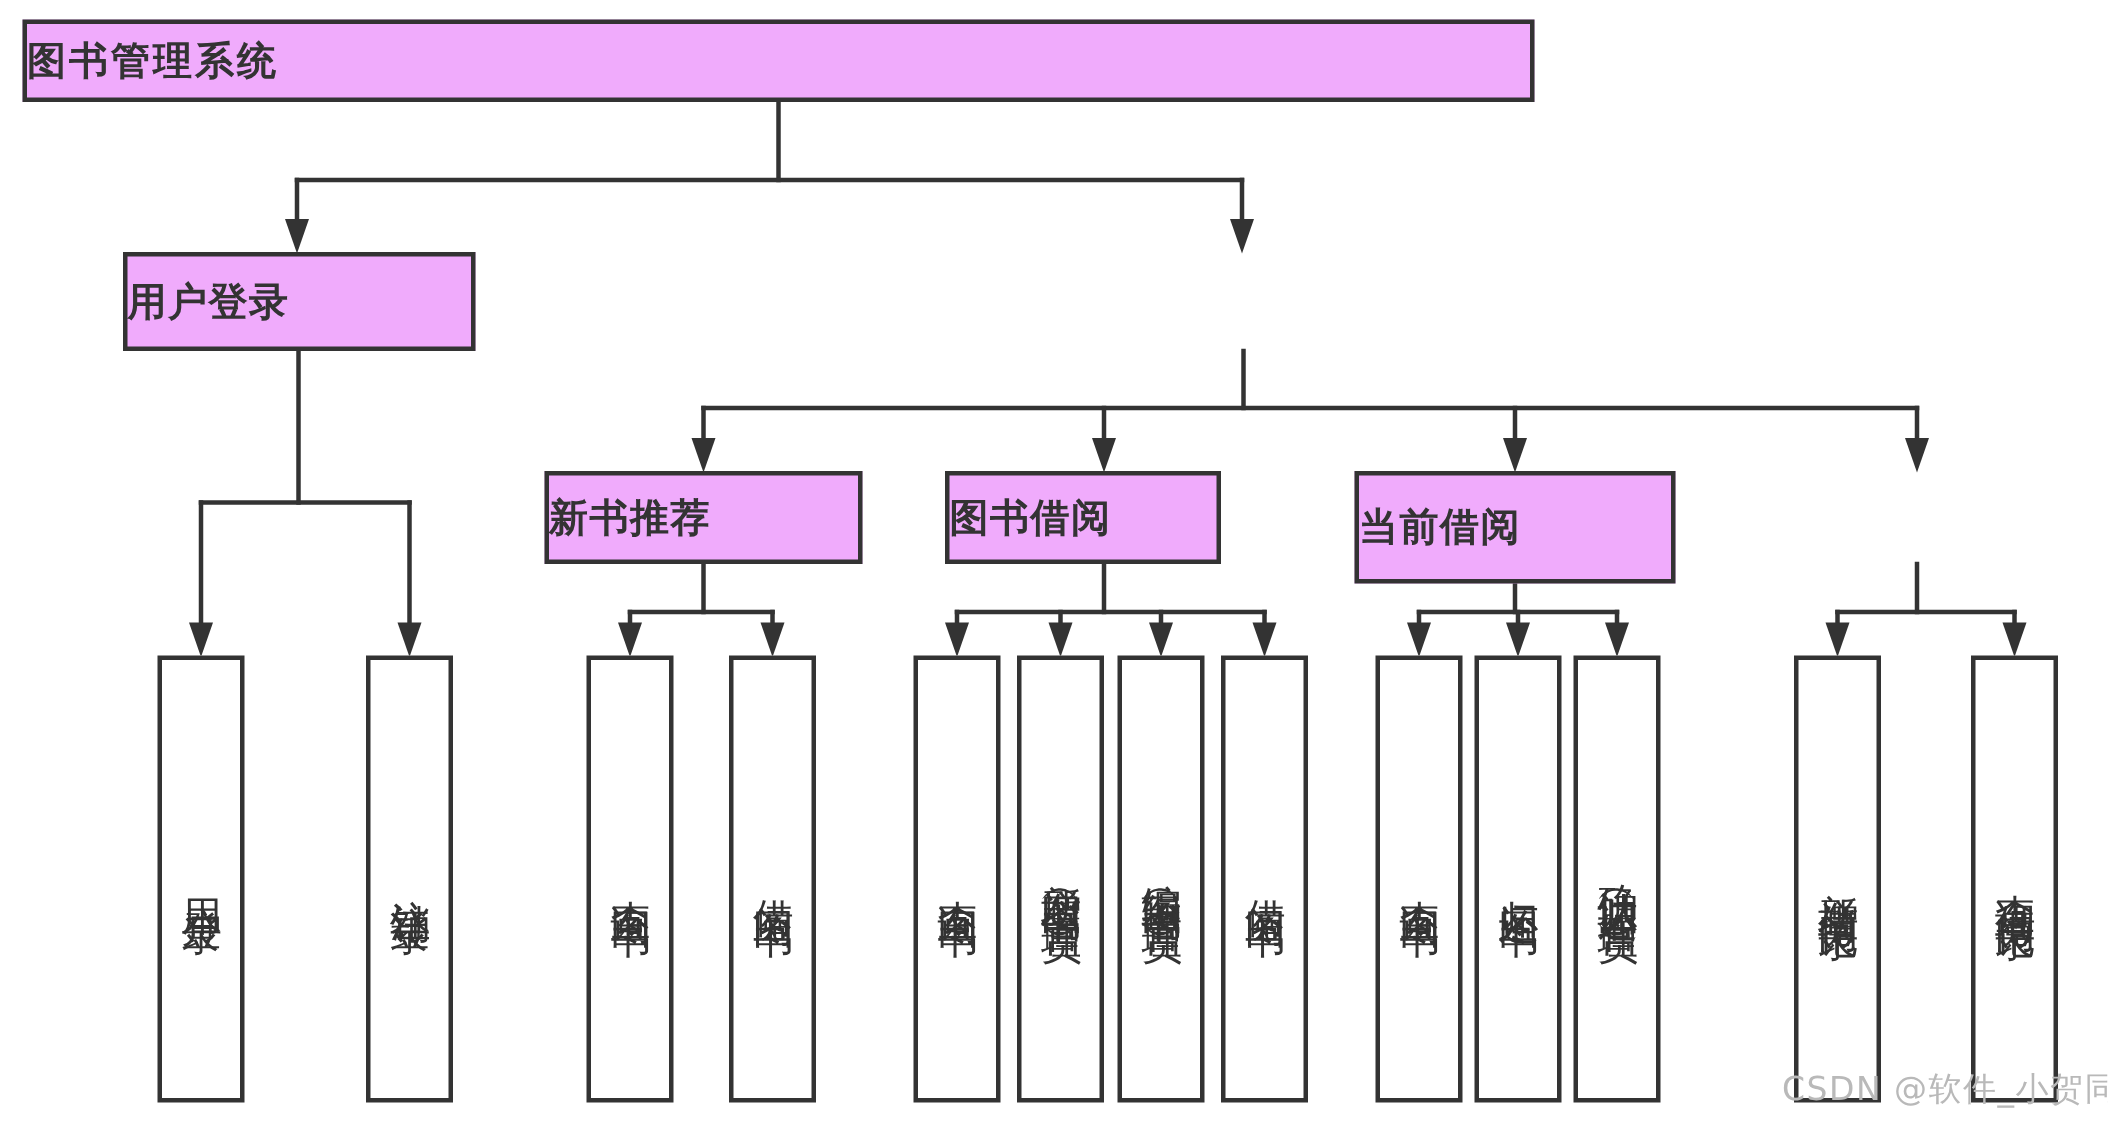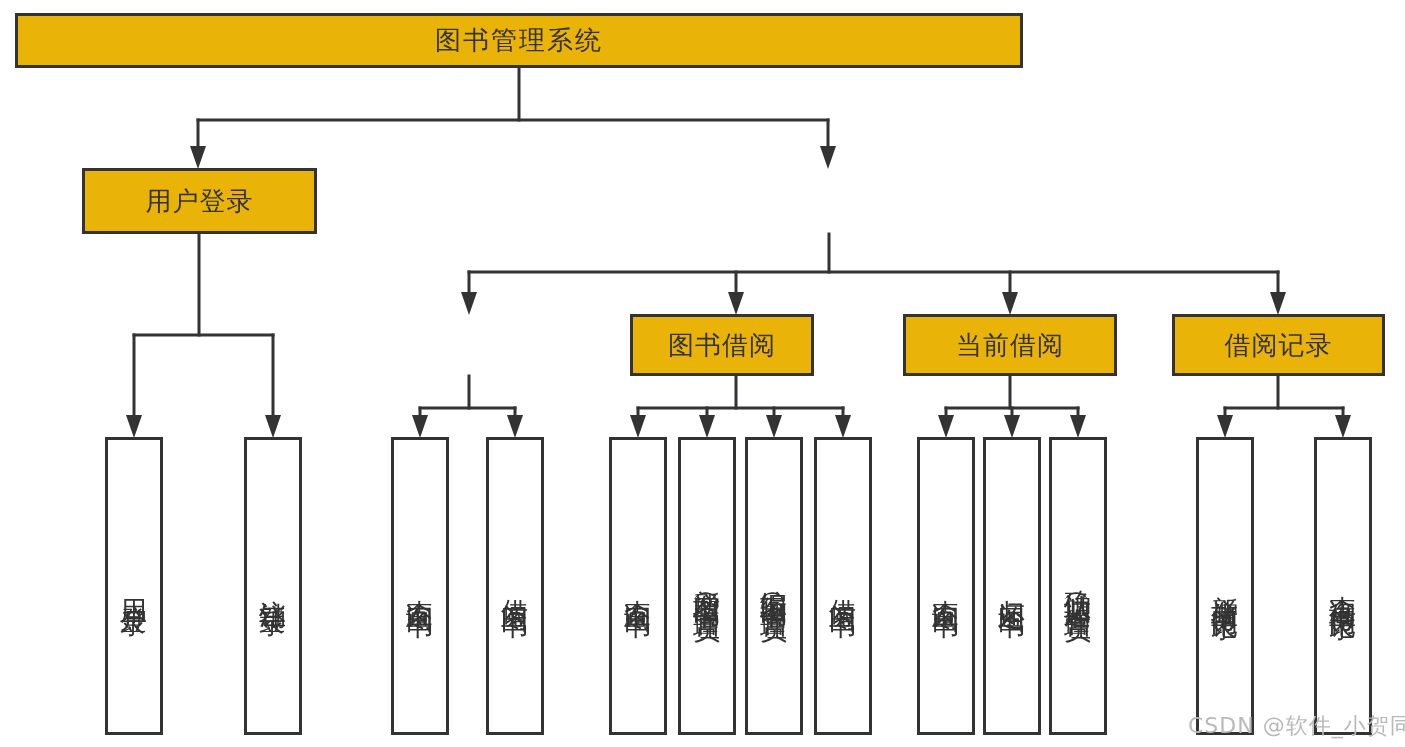--- a/index.html
+++ b/index.html
@@ -14,29 +14,29 @@
   svg.connectors {
     position: absolute;
     left: 0; top: 0;
     width: 1405px; height: 747px;
     z-index: 1;
   }
   .box {
     position: absolute;
     box-sizing: border-box;
     border: 3px solid #333333;
-    background: #eab308;
+    background: #f0abfc;
     display: flex;
     align-items: center;
-    justify-content: center;
     color: #333333;
     font-size: 26px;
     letter-spacing: 1px;
     z-index: 2;
     white-space: nowrap;
+    font-weight: bold;
   }
   .vbox {
     position: absolute;
     top: 437px;
     width: 58px;
     height: 298px;
     box-sizing: border-box;
     border: 3px solid #333333;
     background: #ffffff;
     display: flex;
@@ -148,28 +148,28 @@
   </svg>
 
   <div class="box" style="left:15px; top:13px; width:1008px; height:55px;">
     <span class="title-label">图书管理系统</span>
   </div>
 
   <div class="box" style="left:82px; top:168px; width:235px; height:66px;">
     <span>用户登录</span>
   </div>
 
+  <div class="box" style="left:363px; top:314px; width:212px; height:62px;">
+    <span>新书推荐</span>
+  </div>
   <div class="box" style="left:630px; top:314px; width:184px; height:62px;">
     <span>图书借阅</span>
   </div>
-  <div class="box" style="left:903px; top:314px; width:214px; height:62px;">
+  <div class="box" style="left:903px; top:314px; width:214px; height:75px;">
     <span>当前借阅</span>
-  </div>
-  <div class="box" style="left:1172px; top:314px; width:213px; height:62px;">
-    <span>借阅记录</span>
   </div>
 
   <div class="vbox" style="left:105px;">
     <span class="vlabel">用户登录</span>
   </div>
   <div class="vbox" style="left:244px;">
     <span class="vlabel">注销登录</span>
   </div>
 
   <div class="vbox" style="left:391px;">

